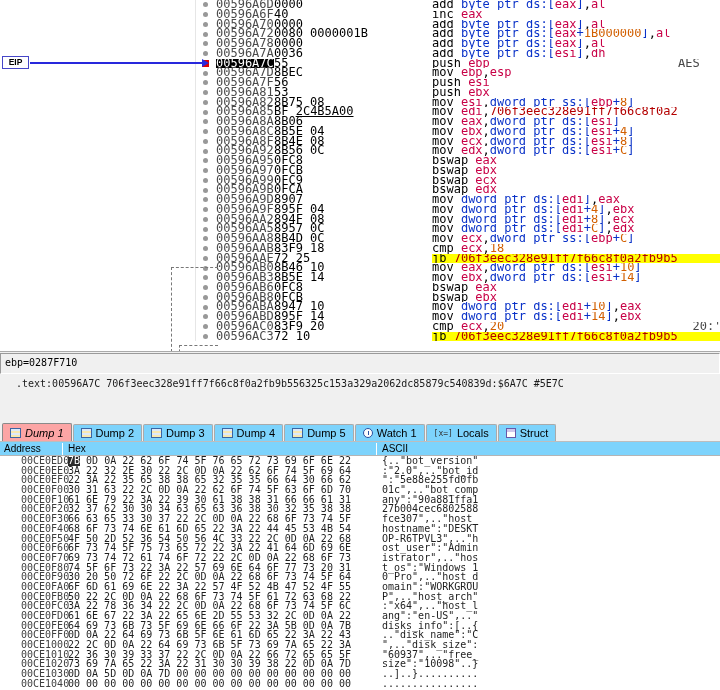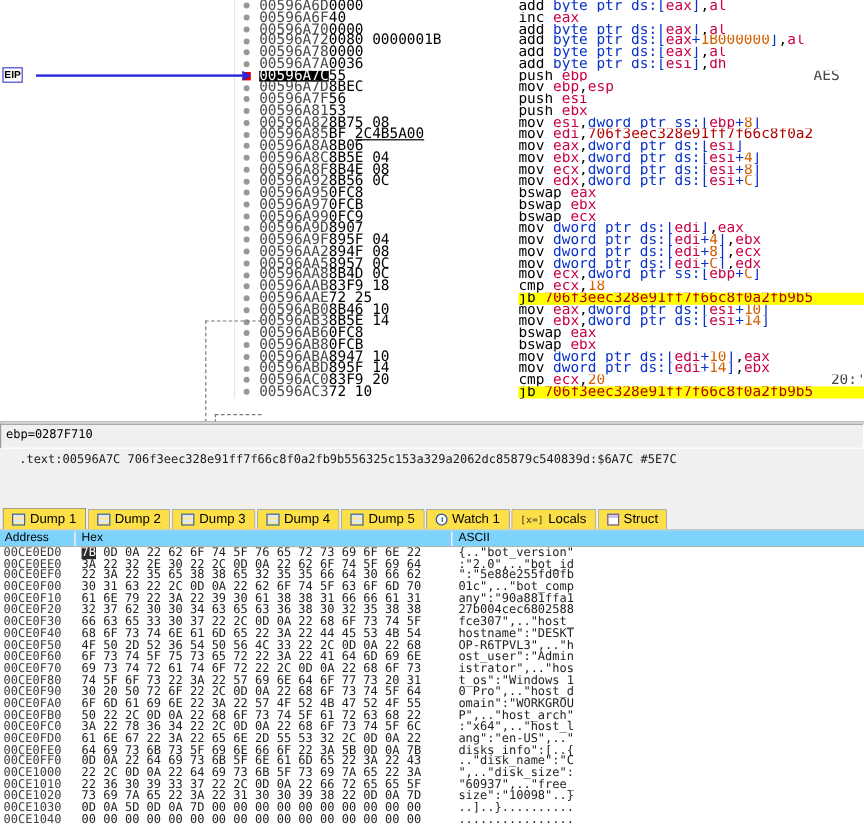--- a/index.html
+++ b/index.html
@@ -22,51 +22,51 @@
   .ci { width:246px; flex:none; overflow:hidden; }
   .cc { flex:1; overflow:hidden; color:#474747; }
   .hl .ci, .hl .cc { background:var(--hl); }
   .tk-m,.tk-d { color:#000; }
   .tk-p { color:var(--mem); }
   .tk-r { color:var(--reg); }
   .tk-n { color:var(--num); }
   .tk-s { color:var(--sym); }
   .u { text-decoration:underline; }
 
-  #eip-flag { position:absolute; left:2px; top:56px; width:17px; height:13px; background:#fff; border:1px solid #4646c8; color:#000; font-size:8.5px; line-height:11px; text-align:center; font-weight:bold; z-index:5; font-family:"Liberation Sans",sans-serif; }
+  #eip-flag { position:absolute; left:2px; top:56px; width:27px; height:13px; background:#fff; border:1px solid #4646c8; color:#000; font-size:8.5px; line-height:11px; text-align:center; font-weight:bold; z-index:5; font-family:"Liberation Sans",sans-serif; }
   #eip-arrow { position:absolute; left:30px; top:62px; width:172px; height:2px; background:var(--eip); z-index:4; }
   #eip-arrow:after { content:""; position:absolute; right:-7px; top:-3px; border-left:7px solid var(--eip); border-top:4px solid transparent; border-bottom:4px solid transparent; }
 
   .jline { position:absolute; border-left:1px dashed #787878; border-top:1px dashed #787878; z-index:3; }
   #jmp1 { left:171px; top:267px; width:47px; height:85px; }
   #jmp2 { left:179px; top:345px; width:39px; height:7px; }
 
   
   #infopane { position:absolute; left:0; top:353px; width:720px; height:21px; background:#f0f0f0; border:1px solid; border-color:#9a9a9a #ffffff #ffffff #9a9a9a; font-size:10px; padding:3px 0 0 4px; color:#000; }
   #statusline { position:absolute; left:0; top:378px; width:720px; height:14px; font-size:10px; padding-left:16px; color:#1a1a1a; }
 
   
   #tabs { position:absolute; left:0; top:424px; width:720px; height:18px; display:flex; align-items:flex-end; padding-left:2px; border-bottom:1px solid #bdbdbd; background:#f0f0f0; }
-  .tab { height:17px; display:flex; align-items:center; gap:4px; padding:0 7px; font-family:"Liberation Sans",sans-serif; font-size:11px; border:1px solid #aaa; border-bottom:none; border-radius:2px 2px 0 0; background:#fde047; margin-right:1px; color:#000; white-space:nowrap; }
-  .tab.active { background:#fde047; height:18px; border-color:#8a8a8a; }
+  .tab { height:17px; display:flex; align-items:center; gap:4px; padding:0 7px; font-family:"Liberation Sans",sans-serif; font-size:11px; border:1px solid #aaa; border-bottom:none; border-radius:2px 2px 0 0; background:#7dd3fc; margin-right:1px; color:#000; white-space:nowrap; }
+  .tab.active { background:#fca5a5; height:18px; border-color:#8a8a8a;font-style:italic; }
   .dump-icon { width:11px; height:10px; flex:none; border:1px solid #3c64a0; background:repeating-linear-gradient(#dce9fa 0 2px,#f8e8b0 2px 4px); }
   .watch-icon { width:10px; height:10px; flex:none; border-radius:50%; border:1px solid #2850a0; background:#fdfdfd; position:relative; }
   .watch-icon:after { content:""; position:absolute; left:4px; top:2px; width:1px; height:4px; background:#2850a0; }
   .struct-icon { width:10px; height:10px; flex:none; border:1px solid #6858a8; background:linear-gradient(#cfc8ec 0 3px,#ffffff 3px); }
   .ic-text { font-size:8px; color:#333; flex:none; font-family:"DejaVu Sans Mono",monospace; }
 
   
   #dump-header { position:absolute; left:0; top:442px; width:720px; height:14px; background:#7dd3fc; border-bottom:1px solid #b4b4b4; font-family:"Liberation Sans",sans-serif; font-size:10px; color:#000; }
   #dump-header span { position:absolute; top:1px; }
   .h-addr { left:4px; } .h-hex { left:68px; } .h-ascii { left:382px; }
   .hsep { position:absolute; top:1px; width:1px; height:12px; background:#c2c2c2; border-right:1px solid #fff; }
   #hsep1 { left:62px; } #hsep2 { left:376px; }
   #dump-rows { position:absolute; left:0; top:456px; width:720px; height:234px; background:#fff; overflow:hidden; }
   .dump-row { display:flex; height:9.7px; line-height:9.8px; font-size:10px; white-space:pre; }
-  .da { width:64px; flex:none; padding-left:3px; color:#3f3f3f; }
+  .da { width:64px; flex:none; padding-left:21px; color:#3f3f3f; }
   .dh { width:312px; flex:none; padding-left:4px; color:#1e1e1e; }
   .dascii { flex:1; padding-left:6px; color:#1e1e1e; }
   .selb { background:#2a2a2a; color:#fff; }
 </style>
 </head>
 <body>
 
 <div id="disasm">
   <div id="asm-rows">
       <div class="asm-row"><div class="cm"></div><div class="cd"><div class="dot"></div></div><div class="ca">00596A6D</div><div class="cb">0000</div><div class="ci"><span class="tk-m">add </span><span class="tk-p">byte ptr ds:[</span><span class="tk-r">eax</span><span class="tk-p">]</span><span class="tk-d">,</span><span class="tk-r">al</span></div><div class="cc"></div></div>
@@ -81,20 +81,21 @@
       <div class="asm-row"><div class="cm"></div><div class="cd"><div class="dot"></div></div><div class="ca">00596A81</div><div class="cb">53</div><div class="ci"><span class="tk-m">push </span><span class="tk-r">ebx</span></div><div class="cc"></div></div>
       <div class="asm-row"><div class="cm"></div><div class="cd"><div class="dot"></div></div><div class="ca">00596A82</div><div class="cb">8B75 08</div><div class="ci"><span class="tk-m">mov </span><span class="tk-r">esi</span><span class="tk-d">,</span><span class="tk-p">dword ptr ss:[</span><span class="tk-r">ebp</span><span class="tk-p">+</span><span class="tk-n">8</span><span class="tk-p">]</span></div><div class="cc"></div></div>
       <div class="asm-row"><div class="cm"></div><div class="cd"><div class="dot"></div></div><div class="ca">00596A85</div><div class="cb"><span>BF </span><span class="u">2C4B5A00</span></div><div class="ci"><span class="tk-m">mov </span><span class="tk-r">edi</span><span class="tk-d">,</span><span class="tk-s">706f3eec328e91ff7f66c8f0a2fb9b5</span></div><div class="cc"></div></div>
       <div class="asm-row"><div class="cm"></div><div class="cd"><div class="dot"></div></div><div class="ca">00596A8A</div><div class="cb">8B06</div><div class="ci"><span class="tk-m">mov </span><span class="tk-r">eax</span><span class="tk-d">,</span><span class="tk-p">dword ptr ds:[</span><span class="tk-r">esi</span><span class="tk-p">]</span></div><div class="cc"></div></div>
       <div class="asm-row"><div class="cm"></div><div class="cd"><div class="dot"></div></div><div class="ca">00596A8C</div><div class="cb">8B5E 04</div><div class="ci"><span class="tk-m">mov </span><span class="tk-r">ebx</span><span class="tk-d">,</span><span class="tk-p">dword ptr ds:[</span><span class="tk-r">esi</span><span class="tk-p">+</span><span class="tk-n">4</span><span class="tk-p">]</span></div><div class="cc"></div></div>
       <div class="asm-row"><div class="cm"></div><div class="cd"><div class="dot"></div></div><div class="ca">00596A8F</div><div class="cb">8B4E 08</div><div class="ci"><span class="tk-m">mov </span><span class="tk-r">ecx</span><span class="tk-d">,</span><span class="tk-p">dword ptr ds:[</span><span class="tk-r">esi</span><span class="tk-p">+</span><span class="tk-n">8</span><span class="tk-p">]</span></div><div class="cc"></div></div>
       <div class="asm-row"><div class="cm"></div><div class="cd"><div class="dot"></div></div><div class="ca">00596A92</div><div class="cb">8B56 0C</div><div class="ci"><span class="tk-m">mov </span><span class="tk-r">edx</span><span class="tk-d">,</span><span class="tk-p">dword ptr ds:[</span><span class="tk-r">esi</span><span class="tk-p">+</span><span class="tk-n">C</span><span class="tk-p">]</span></div><div class="cc"></div></div>
       <div class="asm-row"><div class="cm"></div><div class="cd"><div class="dot"></div></div><div class="ca">00596A95</div><div class="cb">0FC8</div><div class="ci"><span class="tk-m">bswap </span><span class="tk-r">eax</span></div><div class="cc"></div></div>
       <div class="asm-row"><div class="cm"></div><div class="cd"><div class="dot"></div></div><div class="ca">00596A97</div><div class="cb">0FCB</div><div class="ci"><span class="tk-m">bswap </span><span class="tk-r">ebx</span></div><div class="cc"></div></div>
       <div class="asm-row"><div class="cm"></div><div class="cd"><div class="dot"></div></div><div class="ca">00596A99</div><div class="cb">0FC9</div><div class="ci"><span class="tk-m">bswap </span><span class="tk-r">ecx</span></div><div class="cc"></div></div>
+      <div class="asm-row"><div class="cm"></div><div class="cd"><div class="dot"></div></div><div class="ca">00596A9B</div><div class="cb">0FCA</div><div class="ci"><span class="tk-m">bswap </span><span class="tk-r">edx</span></div><div class="cc"></div></div>
       <div class="asm-row"><div class="cm"></div><div class="cd"><div class="dot"></div></div><div class="ca">00596A9D</div><div class="cb">8907</div><div class="ci"><span class="tk-m">mov </span><span class="tk-p">dword ptr ds:[</span><span class="tk-r">edi</span><span class="tk-p">]</span><span class="tk-d">,</span><span class="tk-r">eax</span></div><div class="cc"></div></div>
       <div class="asm-row"><div class="cm"></div><div class="cd"><div class="dot"></div></div><div class="ca">00596A9F</div><div class="cb">895F 04</div><div class="ci"><span class="tk-m">mov </span><span class="tk-p">dword ptr ds:[</span><span class="tk-r">edi</span><span class="tk-p">+</span><span class="tk-n">4</span><span class="tk-p">]</span><span class="tk-d">,</span><span class="tk-r">ebx</span></div><div class="cc"></div></div>
       <div class="asm-row"><div class="cm"></div><div class="cd"><div class="dot"></div></div><div class="ca">00596AA2</div><div class="cb">894F 08</div><div class="ci"><span class="tk-m">mov </span><span class="tk-p">dword ptr ds:[</span><span class="tk-r">edi</span><span class="tk-p">+</span><span class="tk-n">8</span><span class="tk-p">]</span><span class="tk-d">,</span><span class="tk-r">ecx</span></div><div class="cc"></div></div>
       <div class="asm-row"><div class="cm"></div><div class="cd"><div class="dot"></div></div><div class="ca">00596AA5</div><div class="cb">8957 0C</div><div class="ci"><span class="tk-m">mov </span><span class="tk-p">dword ptr ds:[</span><span class="tk-r">edi</span><span class="tk-p">+</span><span class="tk-n">C</span><span class="tk-p">]</span><span class="tk-d">,</span><span class="tk-r">edx</span></div><div class="cc"></div></div>
       <div class="asm-row"><div class="cm"></div><div class="cd"><div class="dot"></div></div><div class="ca">00596AA8</div><div class="cb">8B4D 0C</div><div class="ci"><span class="tk-m">mov </span><span class="tk-r">ecx</span><span class="tk-d">,</span><span class="tk-p">dword ptr ss:[</span><span class="tk-r">ebp</span><span class="tk-p">+</span><span class="tk-n">C</span><span class="tk-p">]</span></div><div class="cc"></div></div>
       <div class="asm-row"><div class="cm"></div><div class="cd"><div class="dot"></div></div><div class="ca">00596AAB</div><div class="cb">83F9 18</div><div class="ci"><span class="tk-m">cmp </span><span class="tk-r">ecx</span><span class="tk-d">,</span><span class="tk-n">18</span></div><div class="cc"></div></div>
       <div class="asm-row hl"><div class="cm"></div><div class="cd"><div class="dot"></div></div><div class="ca">00596AAE</div><div class="cb">72 25</div><div class="ci"><span class="tk-m">jb </span><span class="tk-s">706f3eec328e91ff7f66c8f0a2fb9b556325</span></div><div class="cc"></div></div>
       <div class="asm-row"><div class="cm"></div><div class="cd"><div class="dot"></div></div><div class="ca">00596AB0</div><div class="cb">8B46 10</div><div class="ci"><span class="tk-m">mov </span><span class="tk-r">eax</span><span class="tk-d">,</span><span class="tk-p">dword ptr ds:[</span><span class="tk-r">esi</span><span class="tk-p">+</span><span class="tk-n">10</span><span class="tk-p">]</span></div><div class="cc"></div></div>
       <div class="asm-row"><div class="cm"></div><div class="cd"><div class="dot"></div></div><div class="ca">00596AB3</div><div class="cb">8B5E 14</div><div class="ci"><span class="tk-m">mov </span><span class="tk-r">ebx</span><span class="tk-d">,</span><span class="tk-p">dword ptr ds:[</span><span class="tk-r">esi</span><span class="tk-p">+</span><span class="tk-n">14</span><span class="tk-p">]</span></div><div class="cc"></div></div>
       <div class="asm-row"><div class="cm"></div><div class="cd"><div class="dot"></div></div><div class="ca">00596AB6</div><div class="cb">0FC8</div><div class="ci"><span class="tk-m">bswap </span><span class="tk-r">eax</span></div><div class="cc"></div></div>

